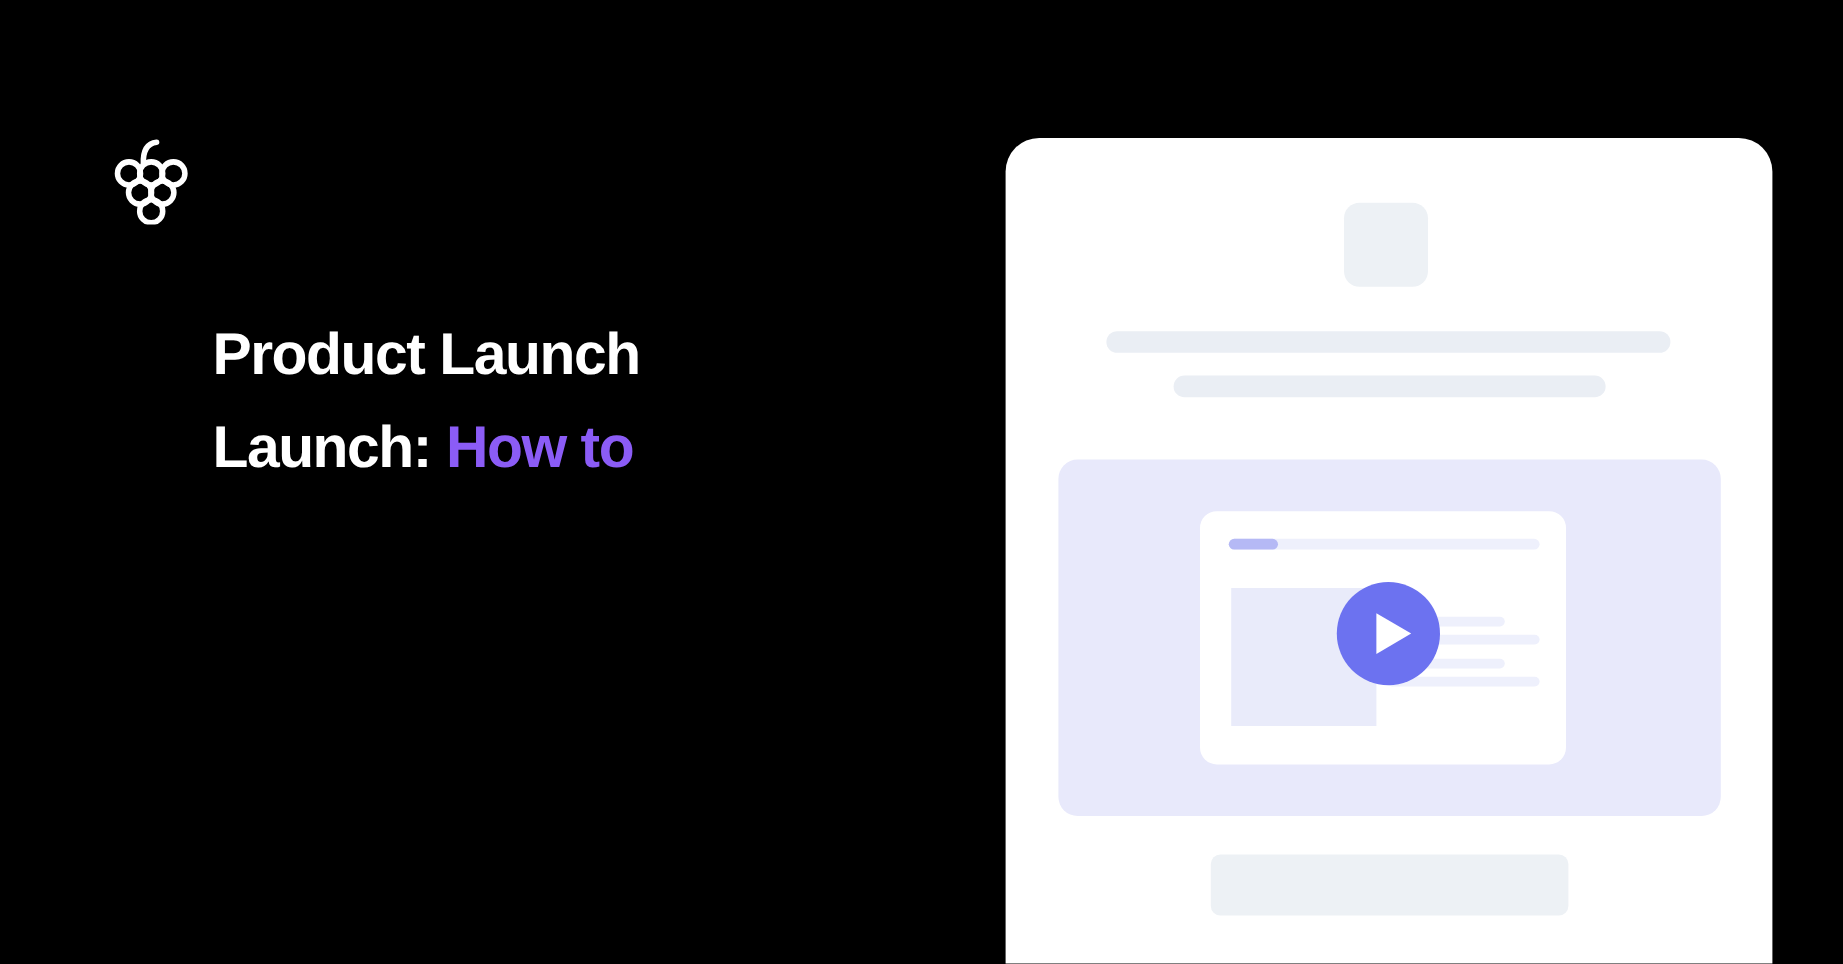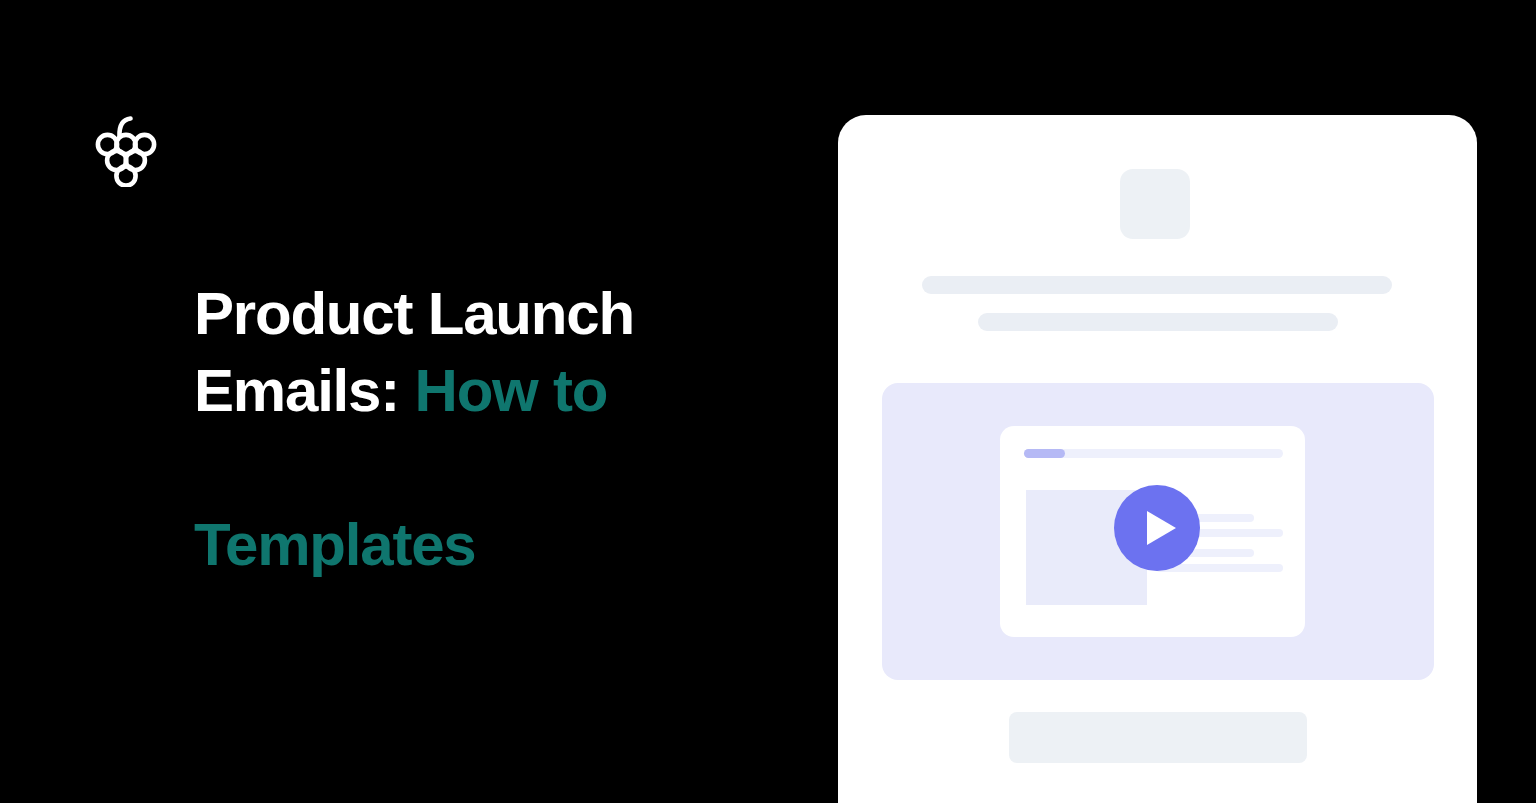--- a/index.html
+++ b/index.html
@@ -27,29 +27,29 @@
     left: 92px;
     top: 115px;
     width: 68px;
     height: 72px;
   }
   #headline {
     position: absolute;
     left: 177px;
     top: 258px;
     width: 660px;
-    margin: 17px;
+    margin: 0;
     font-family: "Liberation Sans", sans-serif;
     font-weight: bold;
-    font-size: 60px;
+    font-size: 49px;
     line-height: 77px;
     letter-spacing: -1.2px;
     color: #ffffff;
   }
-  #headline .accent { color: #0f766e; }
+  #headline .accent { color: #8b5cf6; }
 
   
   #product-card {
     position: absolute;
     left: 838px;
     top: 115px;
     width: 639px;
     height: 740px;
     background: #ffffff;
     border-radius: 28px;
@@ -183,23 +183,22 @@
         <circle cx="52.5" cy="29.5" r="9.6"></circle>
         <circle cx="24.7" cy="45.5" r="9.6"></circle>
         <circle cx="43.3" cy="45.5" r="9.6"></circle>
         <circle cx="34.0" cy="61.0" r="9.6"></circle>
       </g>
     </svg>
   </div>
 
   <h1 id="headline">
     <span>Product Launch</span><br>
-    <span>Emails: </span><span class="accent">How to</span><br>
+    <span>Launch: </span><span class="accent">How to</span><br>
     <br>
-    <span class="accent">Templates</span>
   </h1>
 
   <div id="product-card">
 
     <div class="logo-placeholder"></div>
     <div class="headline-bar"></div>
     <div class="subhead-bar"></div>
 
     <div class="media-panel"></div>
 

